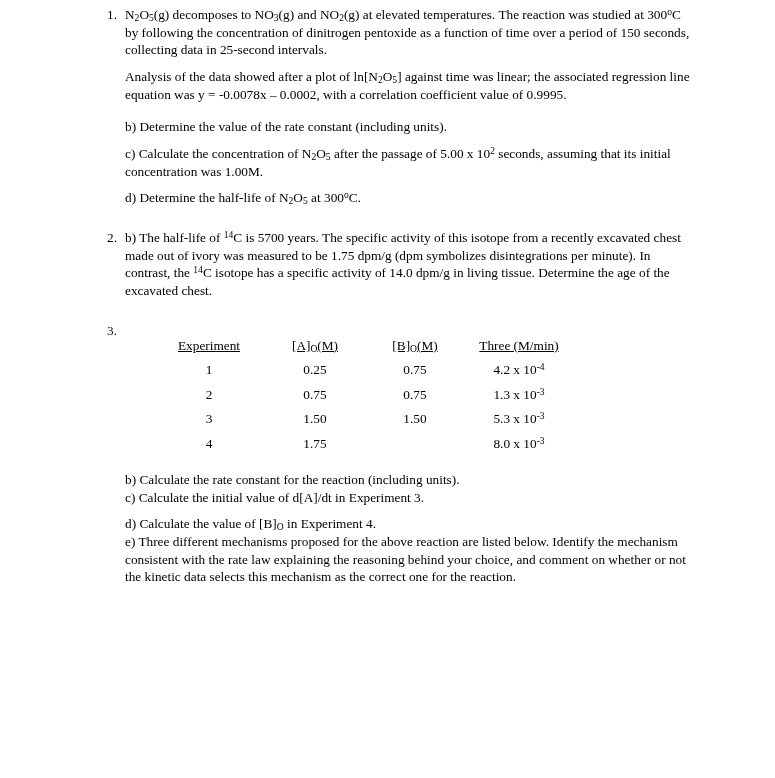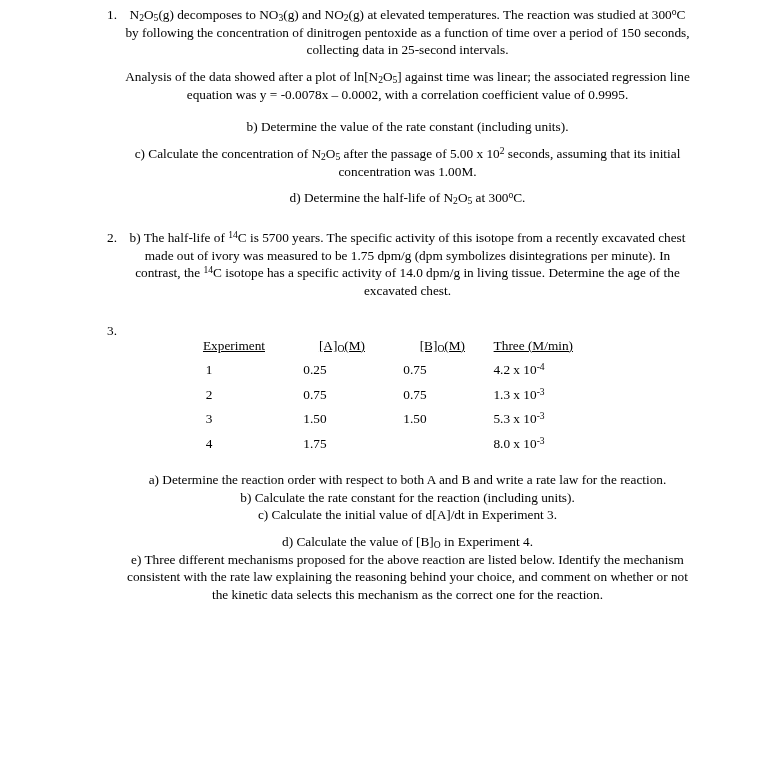--- a/index.html
+++ b/index.html
@@ -34,21 +34,21 @@
   }
   .problem-num {
     position: absolute;
     left: 0;
     top: 0;
     width: 16px;
     text-align: left;
   }
   .para {
     margin: 0;
-    text-align: center;
+    text-align: left;
   }
   .gap-sm { height: 9px; }
   .gap-md { height: 15px; }
   .gap-lg { height: 22px; }
 
   sub {
     font-size: 0.72em;
     vertical-align: -0.22em;
     line-height: 0;
   }
@@ -94,21 +94,21 @@
   
   .data-table {
     border-collapse: collapse;
     margin: 0 0 0 28px;
     width: 420px;
   }
   .data-table th {
     font-weight: normal;
     text-decoration: underline;
     padding: 0 0 3px 0;
-    text-align: right;
+    text-align: center;
     white-space: nowrap;
   }
   .data-table td {
     text-align: center;
     padding: 3.5px 0 3.5px 0;
     white-space: nowrap;
   }
   .col-exp { width: 112px; }
   .col-a   { width: 100px; }
   .col-b   { width: 100px; }
@@ -190,21 +190,20 @@
           <td>4</td>
           <td>1.75</td>
           <td></td>
           <td><span>8.0 x 10</span><sup>-3</sup></td>
         </tr>
       </tbody>
     </table>
 
     <div class="gap-md"></div>
 
-    <p class="para">a) Determine the reaction order with respect to both A and B and write a rate law for the reaction.</p>
     <p class="para">b) Calculate the rate constant for the reaction (including units).</p>
     <p class="para">c) Calculate the initial value of d[A]/dt in Experiment 3.</p>
 
     <div class="gap-sm"></div>
 
     <p class="para"><span>d) Calculate the value of [B]</span><sub>O</sub><span> in Experiment 4.</span></p>
 
     <p class="para">e) Three different mechanisms proposed for the above reaction are listed below. Identify the mechanism consistent with the rate law explaining the reasoning behind your choice, and comment on whether or not the kinetic data selects this mechanism as the correct one for the reaction.</p>
   </div>
 

